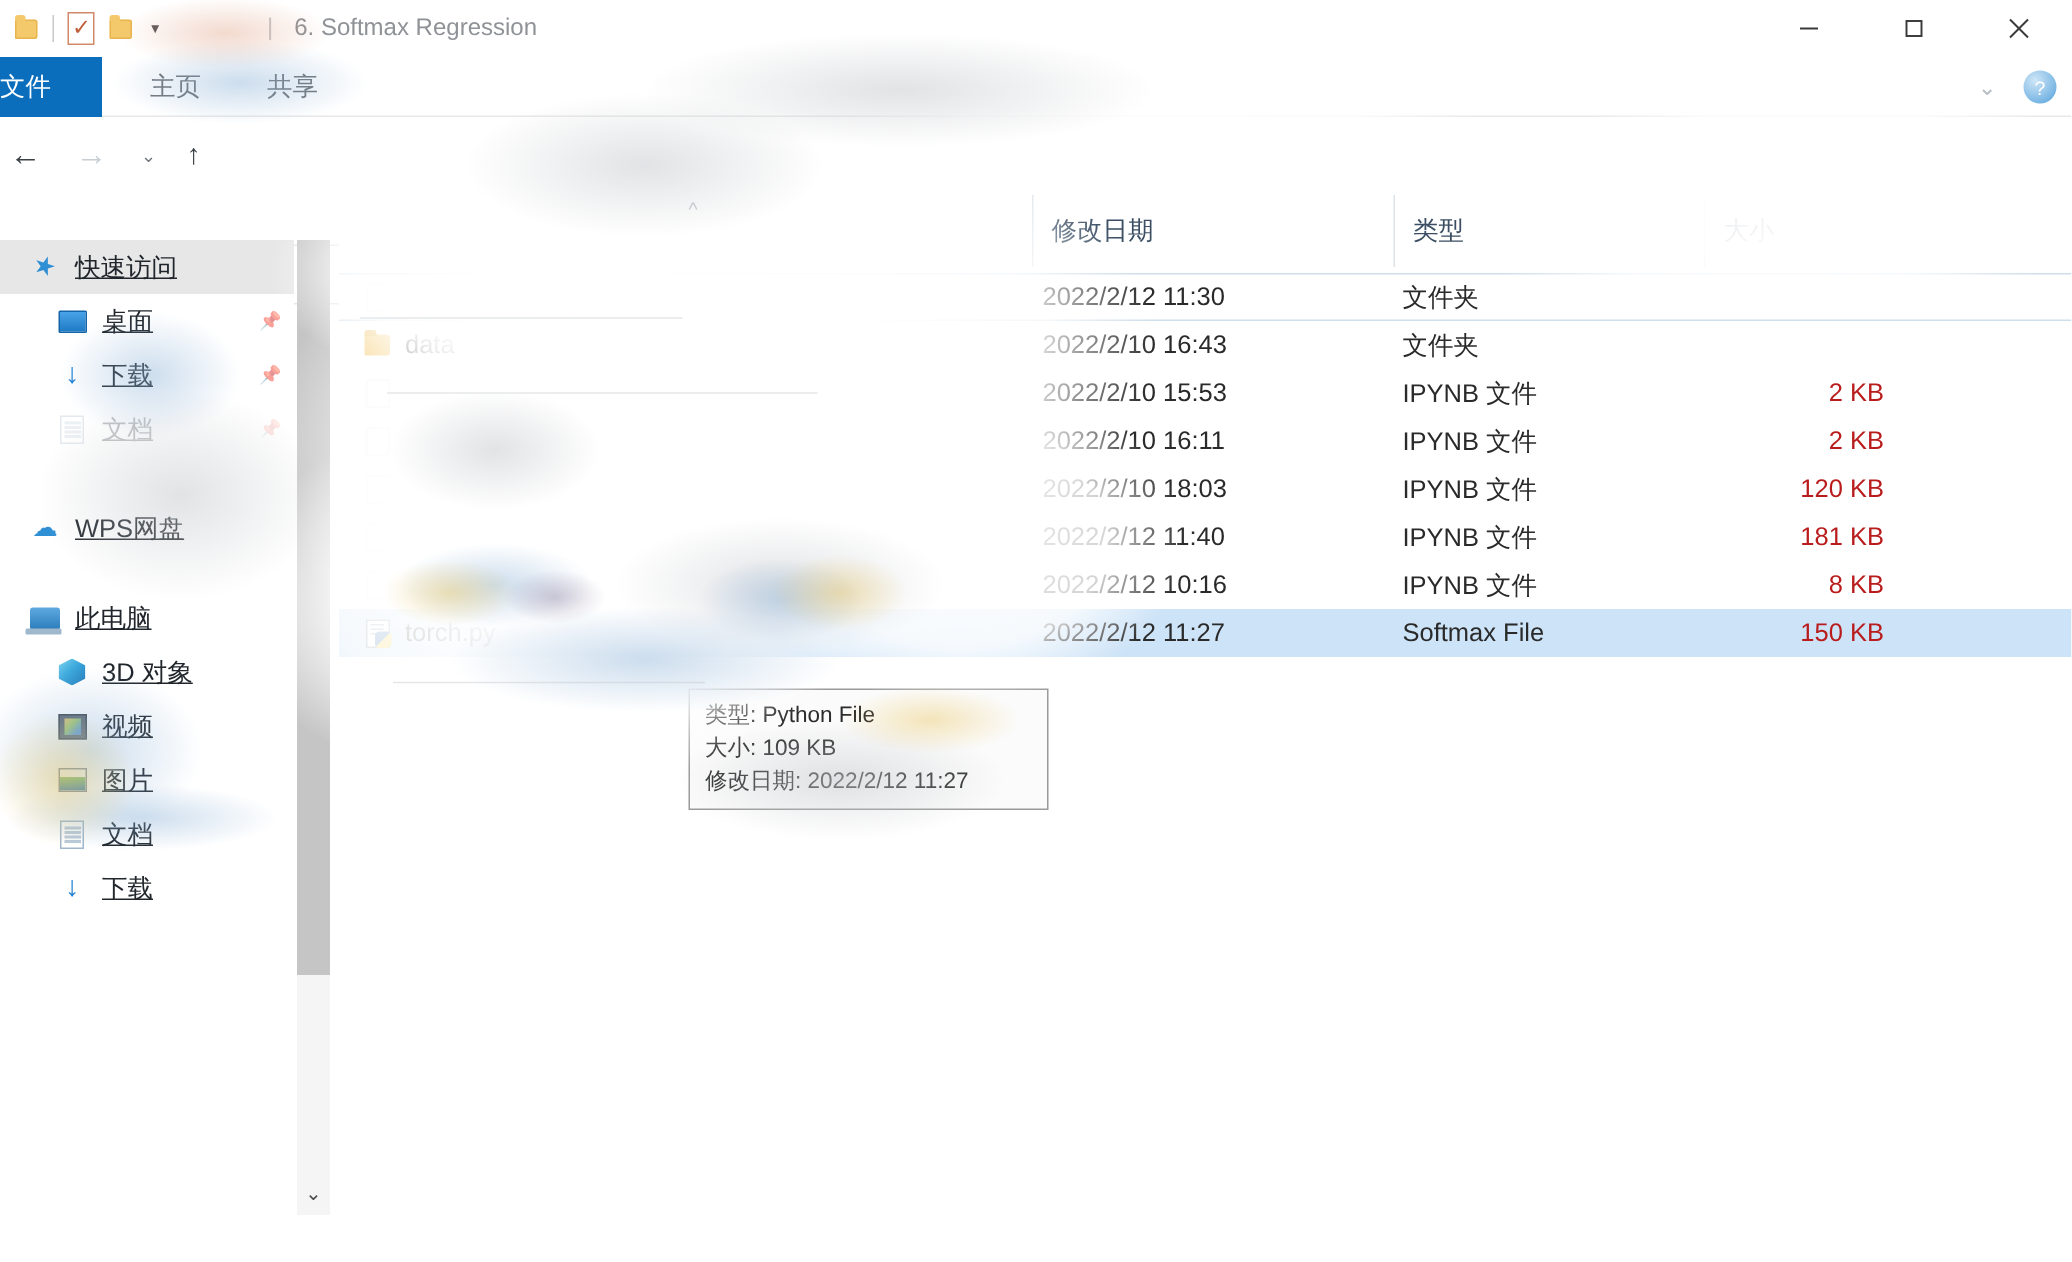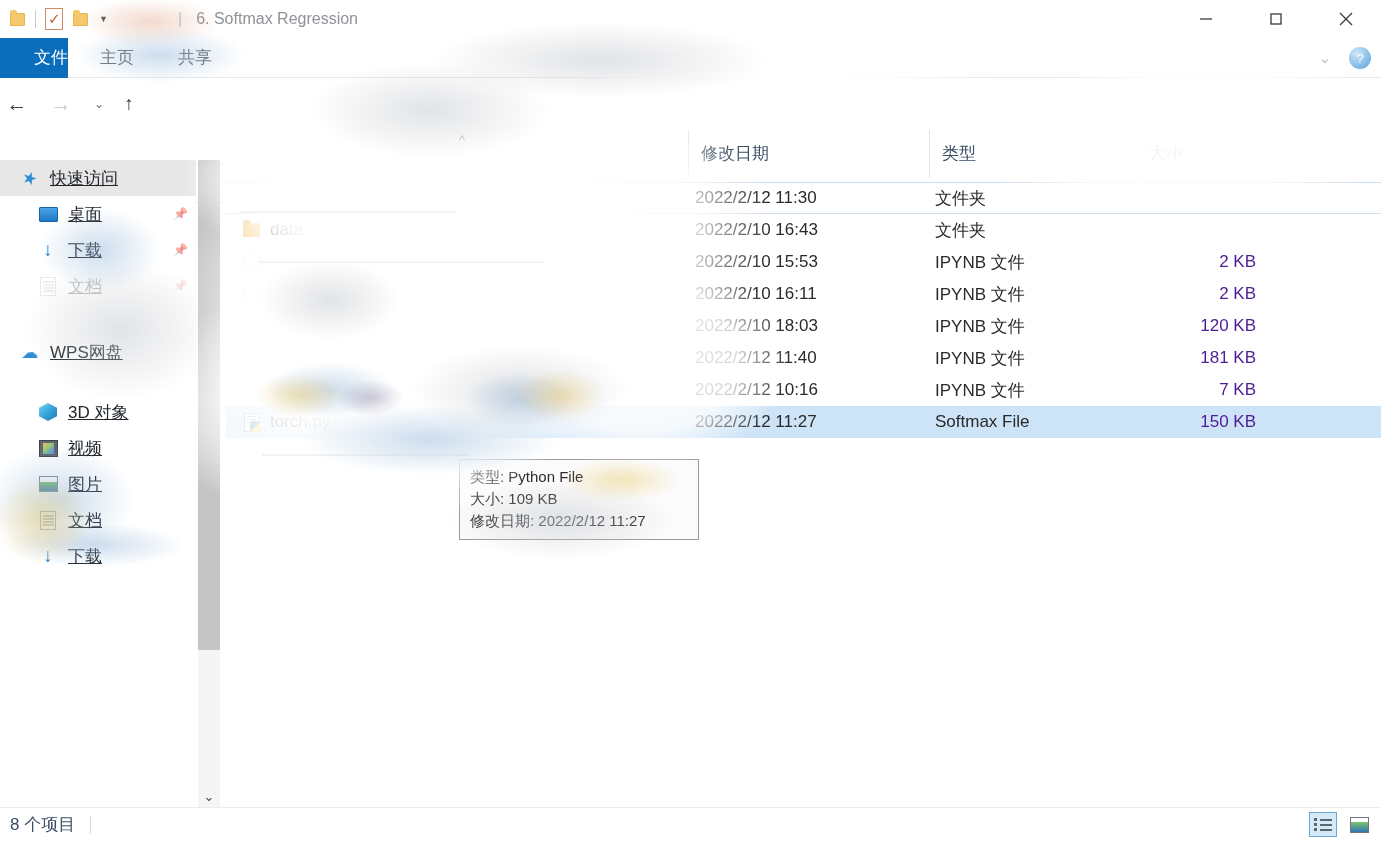--- a/index.html
+++ b/index.html
@@ -30,21 +30,21 @@
   .wbtn svg { stroke:#3a3a3a; stroke-width:1.3; fill:none; }
 
   
   .smudge { position:absolute; pointer-events:none; }
 
   
   .ribbon { position:absolute; left:0; top:38px; width:1381px; height:40px; background:#fff;
             border-bottom:1px solid #e8e8e8; }
   .tab { position:absolute; top:0; height:40px; line-height:40px; font-size:17px; color:#6e7276;
          padding:0 16px; }
-  .tab.file { background:#0b6ebd; color:#fff; left:0; width:68px; text-align:right; padding:0; }
+  .tab.file { background:#0b6ebd; color:#fff; left:0; width:68px; text-align:left; padding:0; }
   .tab.home { left:84px; }
   .tab.share { left:162px; }
   .ribbon-right { position:absolute; right:10px; top:0; height:40px; display:flex; align-items:center; gap:18px; }
   .chev-collapse { font-size:15px; color:#b8bfc6; }
   .help-ico { width:22px; height:22px; border-radius:50%;
               background:radial-gradient(circle at 35% 30%, #cfe6f7, #79b6e4 70%, #4a97d2);
               color:#fff; font-size:13px; display:flex; align-items:center; justify-content:center; }
 
   
   .navbar { position:absolute; left:0; top:79px; width:1381px; height:50px; background:#fff; }
@@ -115,21 +115,21 @@
   .ch-type  { left:703px; padding-left:12px; border-left:1px solid #dde3e8; height:34px; line-height:34px; top:7px; }
   .ch-size  { left:910px; padding-left:12px; border-left:1px solid #dde3e8; height:34px; line-height:34px; top:7px; color:#d8dde2; }
   .sortcaret { position:absolute; left:233px; top:2px; font-size:13px; color:#5a6b7c; }
   .rows { position:absolute; left:0; top:52px; width:1155px; }
   .row { position:relative; height:32px; display:flex; align-items:center; font-size:17px; color:#1c1c1c; }
   .row.sel { background:#cde3f7; }
   .row.first { border-top:1px solid #cfdeeb; border-bottom:1px solid #cfdeeb; }
   .r-name { position:absolute; left:16px; display:flex; align-items:center; gap:9px; white-space:nowrap; }
   .r-date { position:absolute; left:469px; color:#2a2a2a; }
   .r-type { position:absolute; left:709px; color:#2a2a2a; }
-  .r-size { position:absolute; left:900px; width:130px; text-align:right; color:#4c1d95; }
+  .r-size { position:absolute; left:900px; width:130px; text-align:right; color:#b91c1c; }
   .row.ghost .r-name { opacity:0.14; }
   .fi { width:19px; height:19px; flex:0 0 19px; display:flex; align-items:center; justify-content:center; }
   .fi-folder { width:17px; height:14px; background:#f5c96b; border-radius:1px 2px 2px 1px; position:relative; }
   .fi-folder:before { content:""; position:absolute; left:0; top:-3px; width:8px; height:4px;
                       background:#edbb50; border-radius:2px 2px 0 0; }
   .fi-py { width:16px; height:19px; background:#fff; border:1px solid #8a98a5; position:relative; }
   .fi-py:before { content:""; position:absolute; left:2px; top:2px; width:9px; height:1.5px;
                   background:#93a3b2; box-shadow:0 3px 0 #93a3b2, 0 6px 0 #93a3b2; }
   .fi-py:after { content:""; position:absolute; right:-2px; bottom:-1px; width:11px; height:11px;
                  border-radius:3px; background:linear-gradient(135deg,#3d7ab5 0 50%, #f5d147 50% 100%); }
@@ -255,20 +255,26 @@
         <span class="pin" style="font-size: 12px; opacity: 0.5;">📌</span>
       </div>
       <div style="height: 30px;"></div>
       <div class="sb-row" style="padding-left: 18px;">
         <span class="sb-ico">
           <span class="ico-cloud">☁</span>
         </span>
         <span class="sb-label">WPS网盘</span>
       </div>
       <div style="height: 24px;"></div>
+      <div class="sb-row" style="padding-left: 18px;">
+        <span class="sb-ico">
+          <span class="ico-pc"></span>
+        </span>
+        <span class="sb-label">此电脑</span>
+      </div>
       <div class="sb-row" style="padding-left: 36px;">
         <span class="sb-ico">
           <span class="ico-3d"></span>
         </span>
         <span class="sb-label">3D 对象</span>
       </div>
       <div class="sb-row" style="padding-left: 36px;">
         <span class="sb-ico">
           <span class="ico-video"></span>
         </span>
@@ -375,21 +381,21 @@
         </div>
         <div class="row ghost">
           <div class="r-name">
             <span class="fi">
               <span class="fi-file"></span>
             </span>
             <span></span>
           </div>
           <div class="r-date">2022/2/12 10:16</div>
           <div class="r-type">IPYNB 文件</div>
-          <div class="r-size">7 KB</div>
+          <div class="r-size">8 KB</div>
         </div>
         <div class="row sel">
           <div class="r-name">
             <span class="fi">
               <span class="fi-py"></span>
             </span>
             <span>torch.py</span>
           </div>
           <div class="r-date">2022/2/12 11:27</div>
           <div class="r-type">Softmax File</div>
@@ -397,32 +403,20 @@
         </div>
       </div>
   </div>
 
   <div class="tooltip">
     <div class="tt-line">类型: Python File</div>
     <div class="tt-line">大小: 109 KB</div>
     <div class="tt-line">修改日期: 2022/2/12 11:27</div>
   </div>
 
-  <div class="status">
-    <div class="st-count">8 个项目</div>
-    <div class="st-div"></div>
-    <div class="viewbtns">
-      <div class="vbtn active">
-          <div class="v-details"></div>
-        </div>
-      <div class="vbtn">
-          <div class="v-large"></div>
-        </div>
-    </div>
-  </div>
 
   <svg class="smudge" style="left:0;top:0;width:1381px;height:841px" viewBox="0 0 1381 841">
     <defs>
       <radialGradient id="gW" cx="50%" cy="50%" r="50%">
         <stop offset="0%" stop-color="#ffffff" stop-opacity="0.97"></stop>
         <stop offset="65%" stop-color="#ffffff" stop-opacity="0.80"></stop>
         <stop offset="100%" stop-color="#ffffff" stop-opacity="0"></stop>
       </radialGradient>
       <radialGradient id="gG" cx="50%" cy="50%" r="50%">
         <stop offset="0%" stop-color="#c9ccd0" stop-opacity="0.55"></stop>

